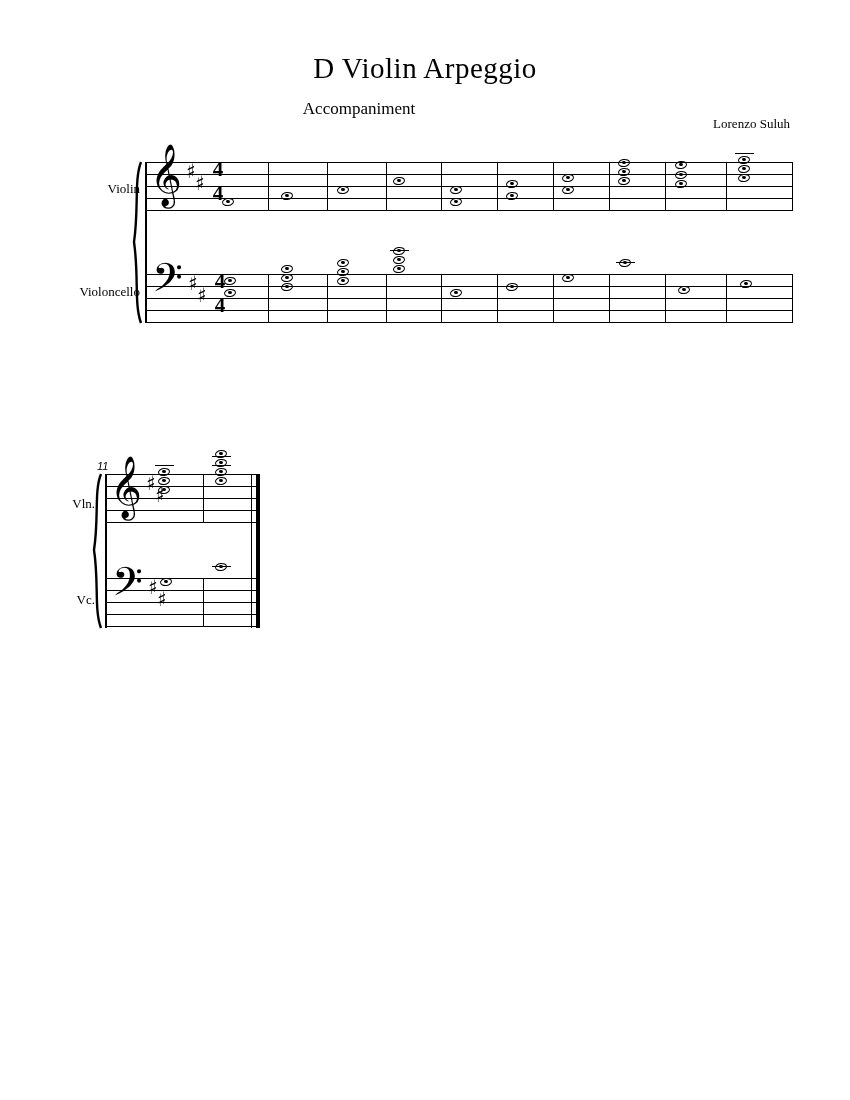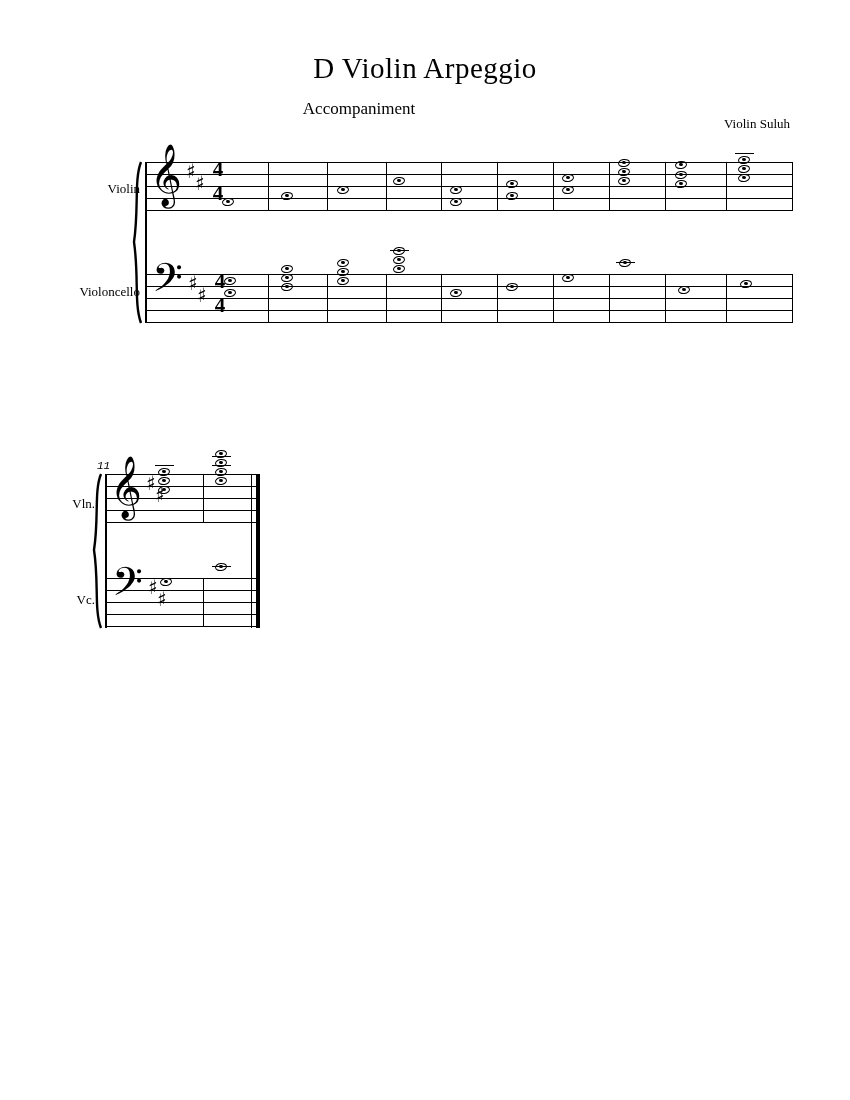--- a/index.html
+++ b/index.html
@@ -71,21 +71,21 @@
     position: absolute;
     font-size: 13px;
     font-family: "Liberation Serif", serif;
     text-align: right;
     white-space: nowrap;
   }
   .measure-number {
     position: absolute;
     font-size: 11px;
     font-style: italic;
-    font-family: Liberation Mono, monospace;
+    font-family: Liberation Sans, sans-serif;
   }
 
   
   .glyph {
     position: absolute;
     font-family: "DejaVu Sans", sans-serif;
     line-height: 1;
     white-space: nowrap;
   }
   .clef-treble { font-size: 54px; }
@@ -140,21 +140,21 @@
     position: absolute;
     width: 4px;
     background: #000;
   }
 </style>
 </head>
 <body>
 
 <div class="sheet-title">D Violin Arpeggio</div>
 <div class="sheet-subtitle">Accompaniment</div>
-<div class="sheet-composer">Violin Suluh</div>
+<div class="sheet-composer">Lorenzo Suluh</div>
 
 <div class="system" style="left:0;top:0;width:850px;height:330px;">
 
   <div class="part-label" style="left:30px;top:181px;width:110px;">Violin</div>
   <div class="part-label" style="left:20px;top:284px;width:120px;">Violoncello</div>
 
   <svg class="brace" width="14" height="165" style="left:130px;top:160px;">
     <path d="M11,2 C4,20 9,48 4,82 C9,116 4,144 11,163" stroke="#000" stroke-width="2.4" fill="none"></path>
   </svg>
 

